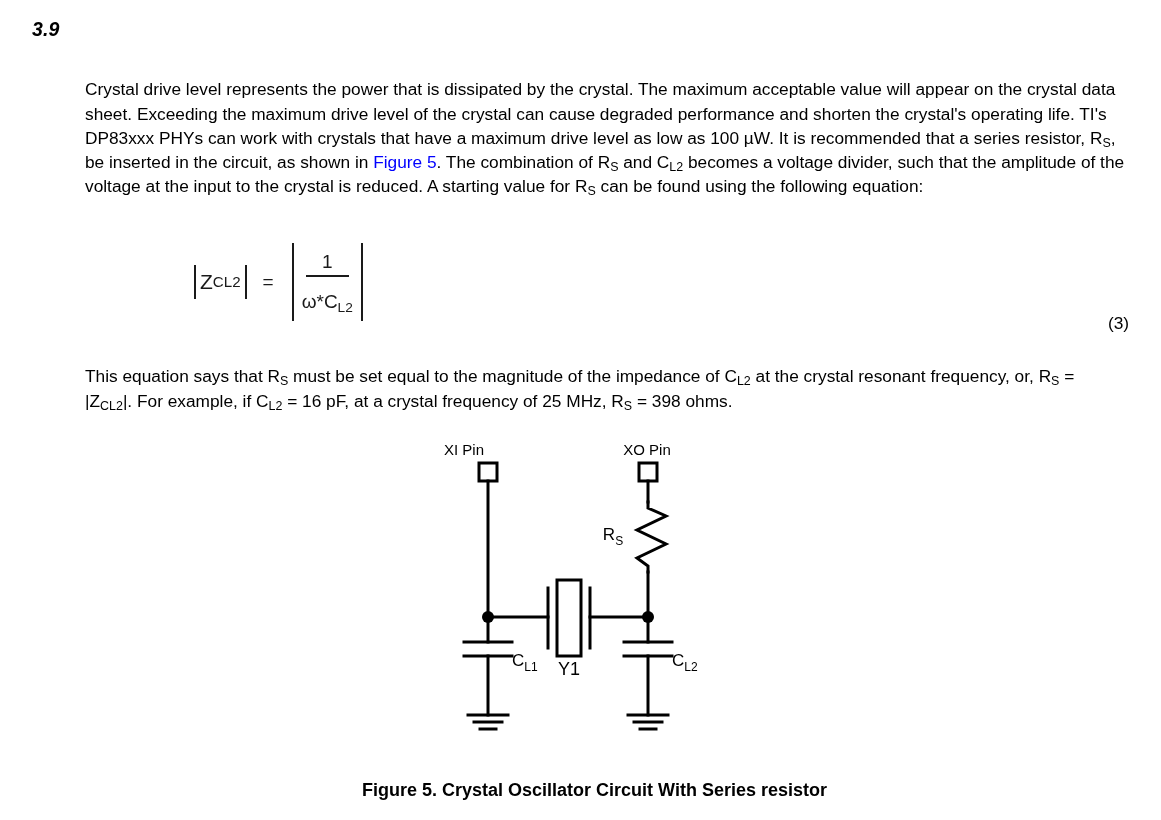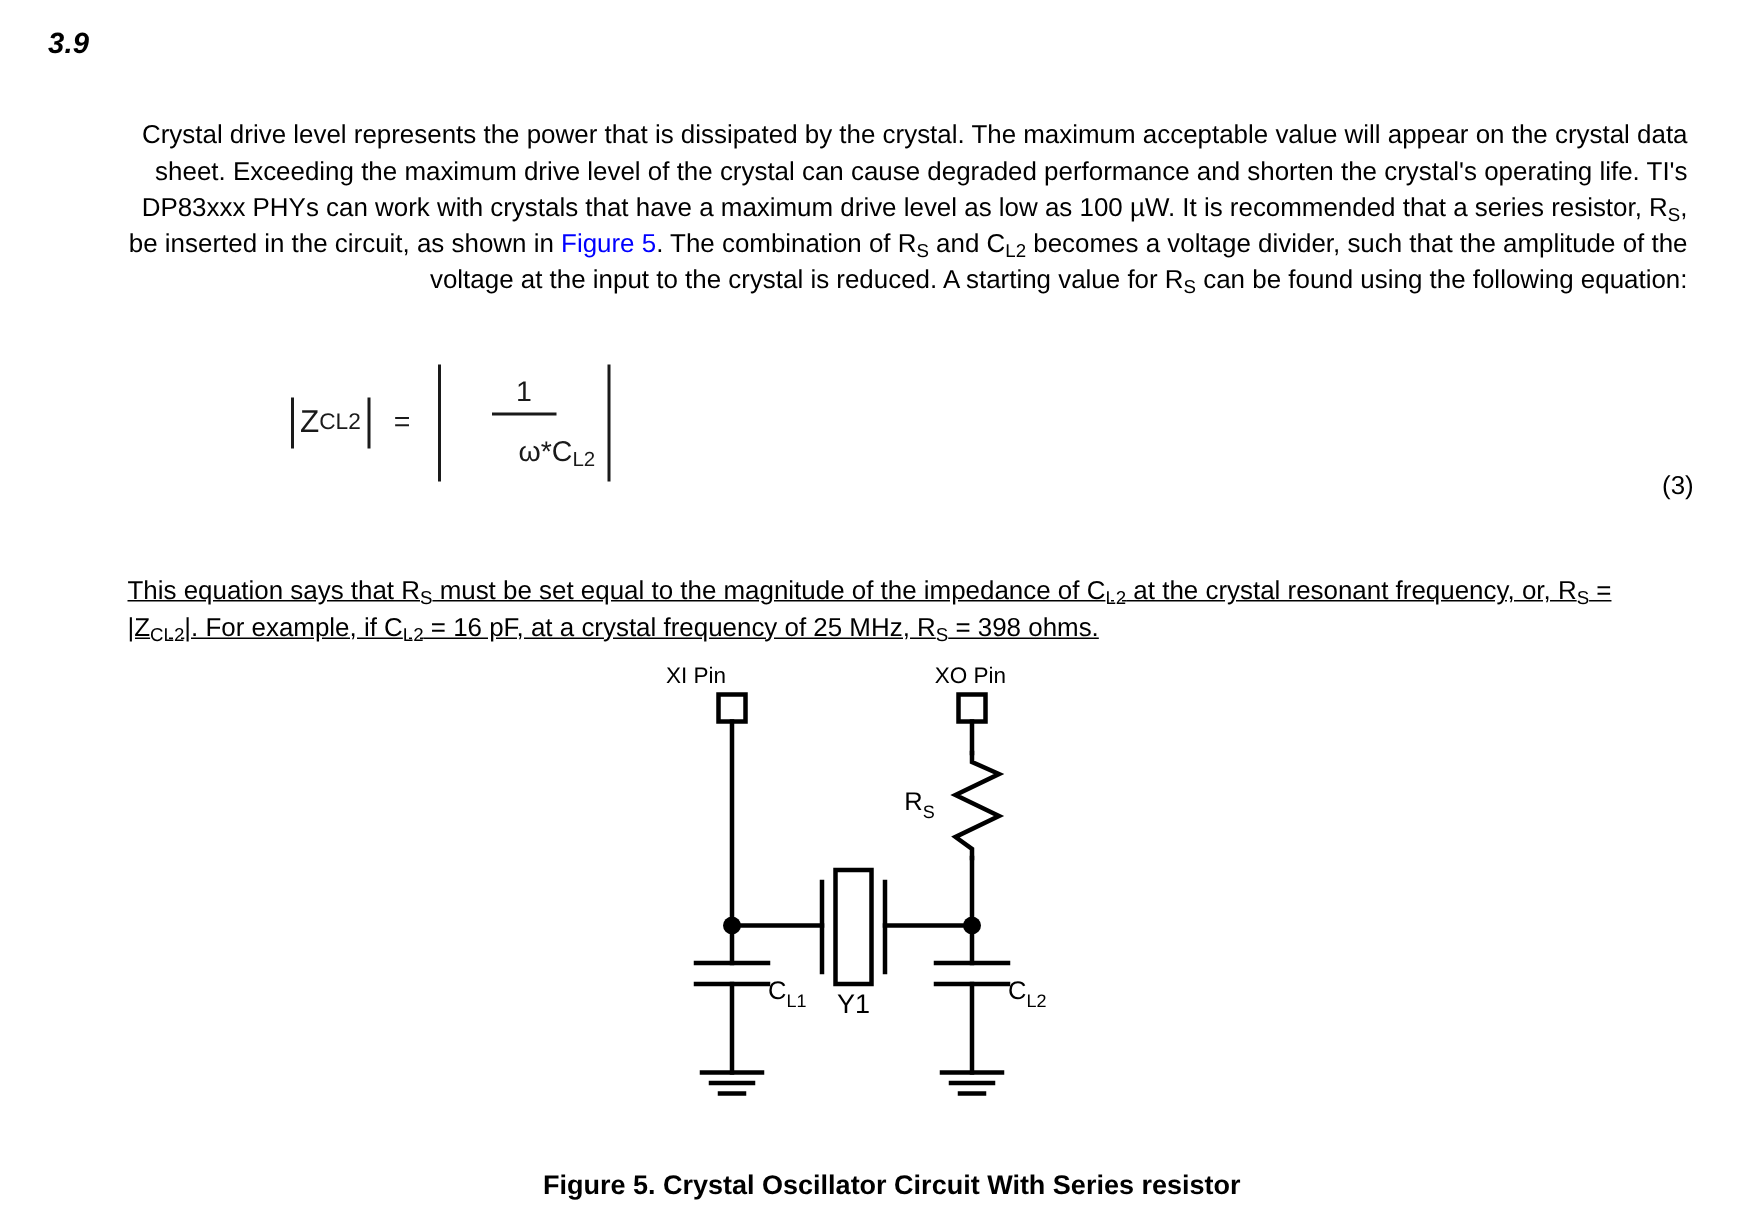--- a/index.html
+++ b/index.html
@@ -35,22 +35,22 @@
   
   .body-text {
     position: absolute;
     left: 85px;
     width: 1040px;
     font-size: 17.3px;
     line-height: 24.2px;
     text-align: left;
     color: #000000;
   }
-  #para-intro { top: 60px; text-align: right; }
-  #para-explain { top: 364px; text-decoration: underline; }
+  #para-intro { top: 60px; }
+  #para-explain { top: 347px; }
 
   .link {
     color: #0000ff;
     text-decoration: none;
   }
   sub {
     font-size: 0.72em;
     line-height: 0;
     vertical-align: -0.28em;
   }
@@ -91,21 +91,20 @@
     padding: 0 4px;
   }
   .eq-num {
     font-size: 19px;
     padding: 0 16px 2px 16px;
     border-bottom: 2px solid #1a1a1a;
   }
   .eq-den {
     font-size: 19px;
     padding-top: 14px;
-    margin-left: 44px;
   }
   .eq-var { font-size: 21px; }
   .eq-omega { font-size: 19px; }
 
   .equation-number {
     position: absolute;
     left: 1108px;
     top: 313px;
     font-size: 17.3px;
   }

